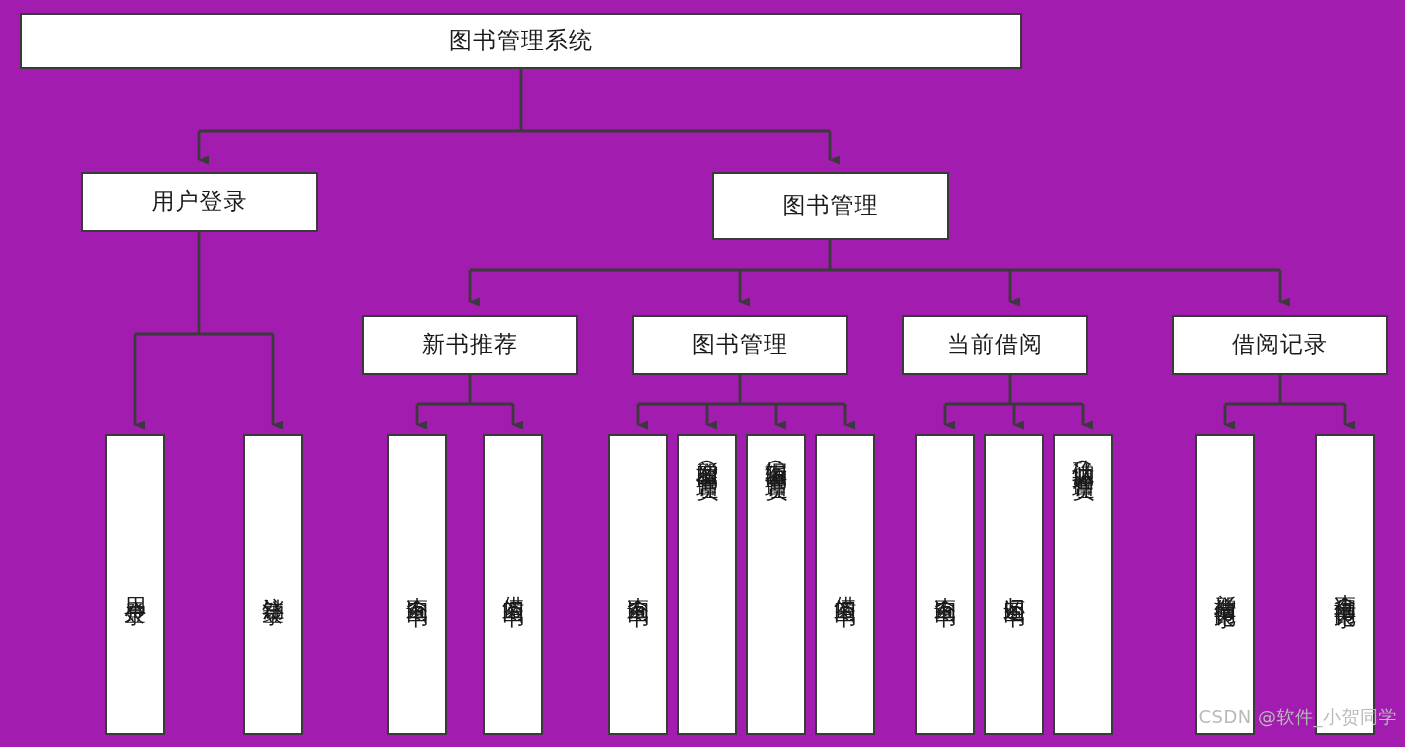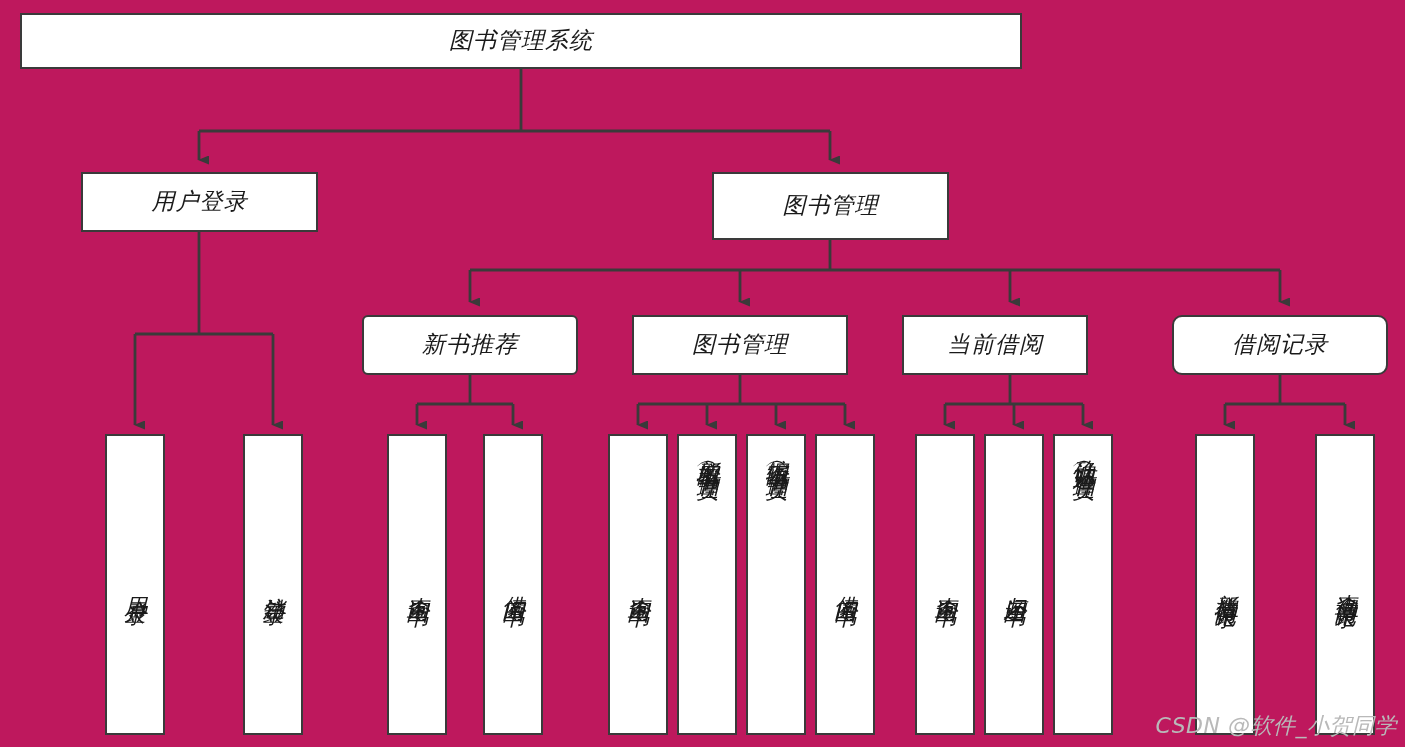--- a/index.html
+++ b/index.html
@@ -7,23 +7,22 @@
     padding: 0;
     background: #ffffff;
   }
   body {
     font-family: "DejaVu Sans", "Liberation Sans", sans-serif;
   }
   #canvas {
     position: relative;
     width: 1405px;
     height: 747px;
-    background: #be185d;
+    background: #a21caf;
     overflow: hidden;
-    font-style: italic;
   }
   #edges {
     position: absolute;
     left: 0;
     top: 0;
     width: 1405px;
     height: 747px;
   }
   .node {
     position: absolute;
@@ -56,22 +55,22 @@
     white-space: nowrap;
     display: block;
   }
   .node.leaf.centered {
     align-items: center;
     padding-top: 0;
   }
   #watermark {
     position: absolute;
     right: 8px;
-    bottom: 6px;
-    font-size: 22px;
+    bottom: 18px;
+    font-size: 18px;
     color: #b9b9b9;
     letter-spacing: 0.5px;
     z-index: 3;
     white-space: nowrap;
   }
 </style>
 </head>
 <body>
 
 <div id="canvas">
@@ -130,30 +129,30 @@
     <span class="label">图书管理系统</span>
   </div>
 
   <div class="node" style="left:81px; top:172px; width:237px; height:60px;">
     <span class="label">用户登录</span>
   </div>
   <div class="node" style="left:712px; top:172px; width:237px; height:68px;">
     <span class="label">图书管理</span>
   </div>
 
-  <div class="node" style="left:362px; top:315px; width:216px; height:60px;border-radius:6px;">
+  <div class="node" style="left:362px; top:315px; width:216px; height:60px;">
     <span class="label">新书推荐</span>
   </div>
   <div class="node" style="left:632px; top:315px; width:216px; height:60px;">
     <span class="label">图书管理</span>
   </div>
   <div class="node" style="left:902px; top:315px; width:186px; height:60px;">
     <span class="label">当前借阅</span>
   </div>
-  <div class="node" style="left:1172px; top:315px; width:216px; height:60px;border-radius:10px;">
+  <div class="node" style="left:1172px; top:315px; width:216px; height:60px;">
     <span class="label">借阅记录</span>
   </div>
 
   <div class="node leaf centered" style="left:105px; top:434px; width:60px; height:301px;">
     <span class="label">用户登录</span>
   </div>
   <div class="node leaf centered" style="left:243px; top:434px; width:60px; height:301px;">
     <span class="label">注销登录</span>
   </div>
 

